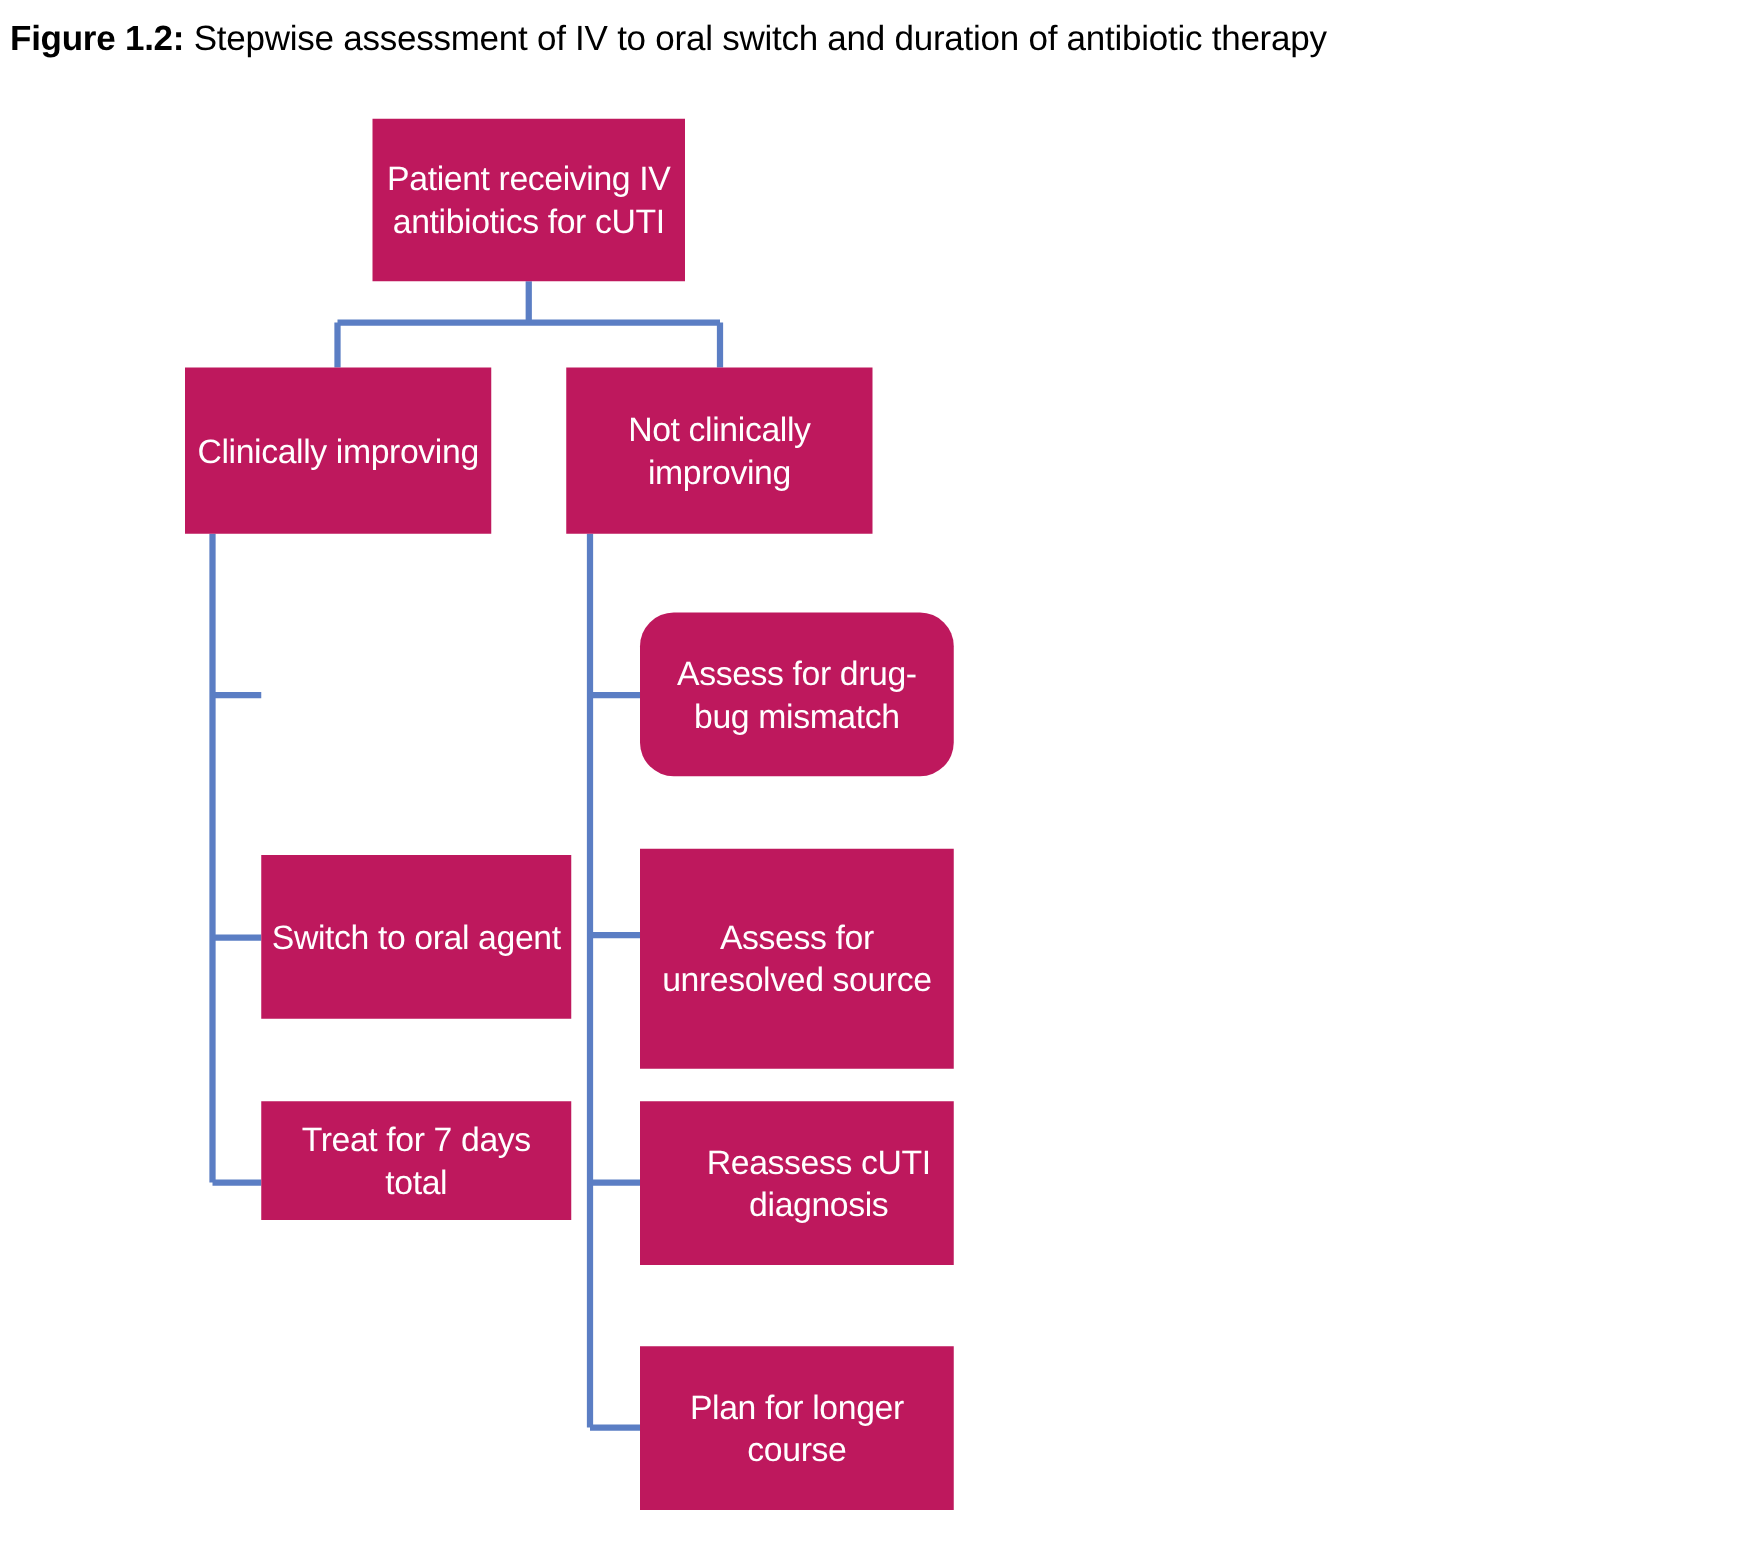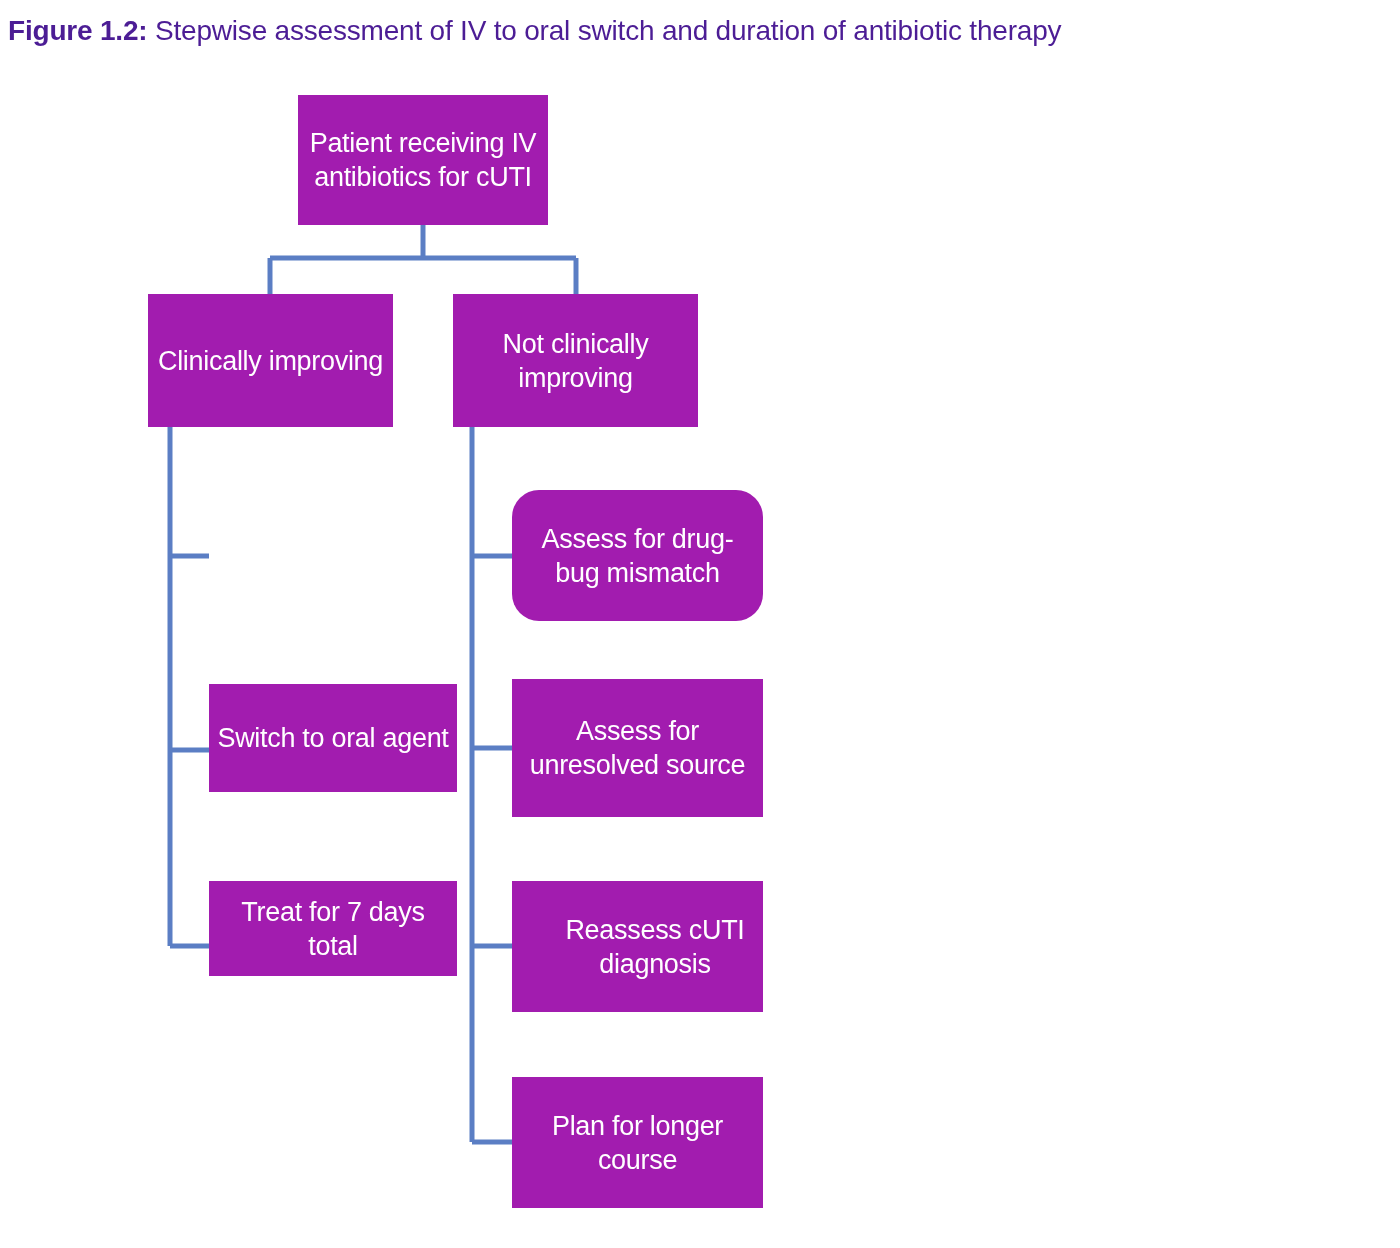--- a/index.html
+++ b/index.html
@@ -16,21 +16,21 @@
   }
 
   
   #figure-caption {
     position: absolute;
     left: 8px;
     top: 14px;
     width: 1380px;
     font-size: 28px;
     line-height: 34px;
-    color: #4c1d95;
+    color: #000000;
     letter-spacing: -0.2px;
     white-space: nowrap;
   }
   #figure-caption .cap-label {
     font-weight: bold;
   }
   #figure-caption .cap-text {
     font-weight: normal;
   }
 
@@ -48,21 +48,21 @@
     left: 0;
     top: 0;
     width: 1400px;
     height: 1248px;
     pointer-events: none;
   }
 
   .node {
     position: absolute;
     box-sizing: border-box;
-    background: #a21caf;
+    background: #be185d;
     color: #ffffff;
     display: flex;
     align-items: center;
     justify-content: center;
     text-align: center;
     font-size: 27px;
     line-height: 34px;
     font-weight: 400;
     letter-spacing: -0.3px;
     padding: 4px 8px;
@@ -72,25 +72,25 @@
     display: block;
     width: 100%;
   }
 
   
   #node-root        { left: 298px; top: 95px;   width: 250px; height: 130px; }
   #node-improving   { left: 148px; top: 294px;  width: 245px; height: 133px; }
   #node-not-improving { left: 453px; top: 294px; width: 245px; height: 133px; }
 
   #node-oral-options { left: 209px; top: 490px;  width: 248px; height: 131px; }
-  #node-switch-oral  { left: 209px; top: 684px;  width: 248px; height: 108px; }
+  #node-switch-oral  { left: 209px; top: 684px;  width: 248px; height: 131px; }
   #node-treat-7days  { left: 209px; top: 881px;  width: 248px; height: 95px; }
 
   #node-drug-bug     { left: 512px; top: 490px;  width: 251px; height: 131px; border-radius: 27px; }
-  #node-unresolved   { left: 512px; top: 679px;  width: 251px; height: 138px; text-align: center; }
+  #node-unresolved   { left: 512px; top: 679px;  width: 251px; height: 176px; text-align: center; }
   #node-reassess     { left: 512px; top: 881px;  width: 251px; height: 131px; padding-left: 43px; }
   #node-longer       { left: 512px; top: 1077px; width: 251px; height: 131px; }
 </style>
 </head>
 <body>
 
 <div id="figure-caption">
   <span class="cap-label">Figure 1.2</span><span class="cap-label">: </span><span class="cap-text">Stepwise assessment of IV to oral switch and duration of antibiotic therapy</span>
 </div>
 

